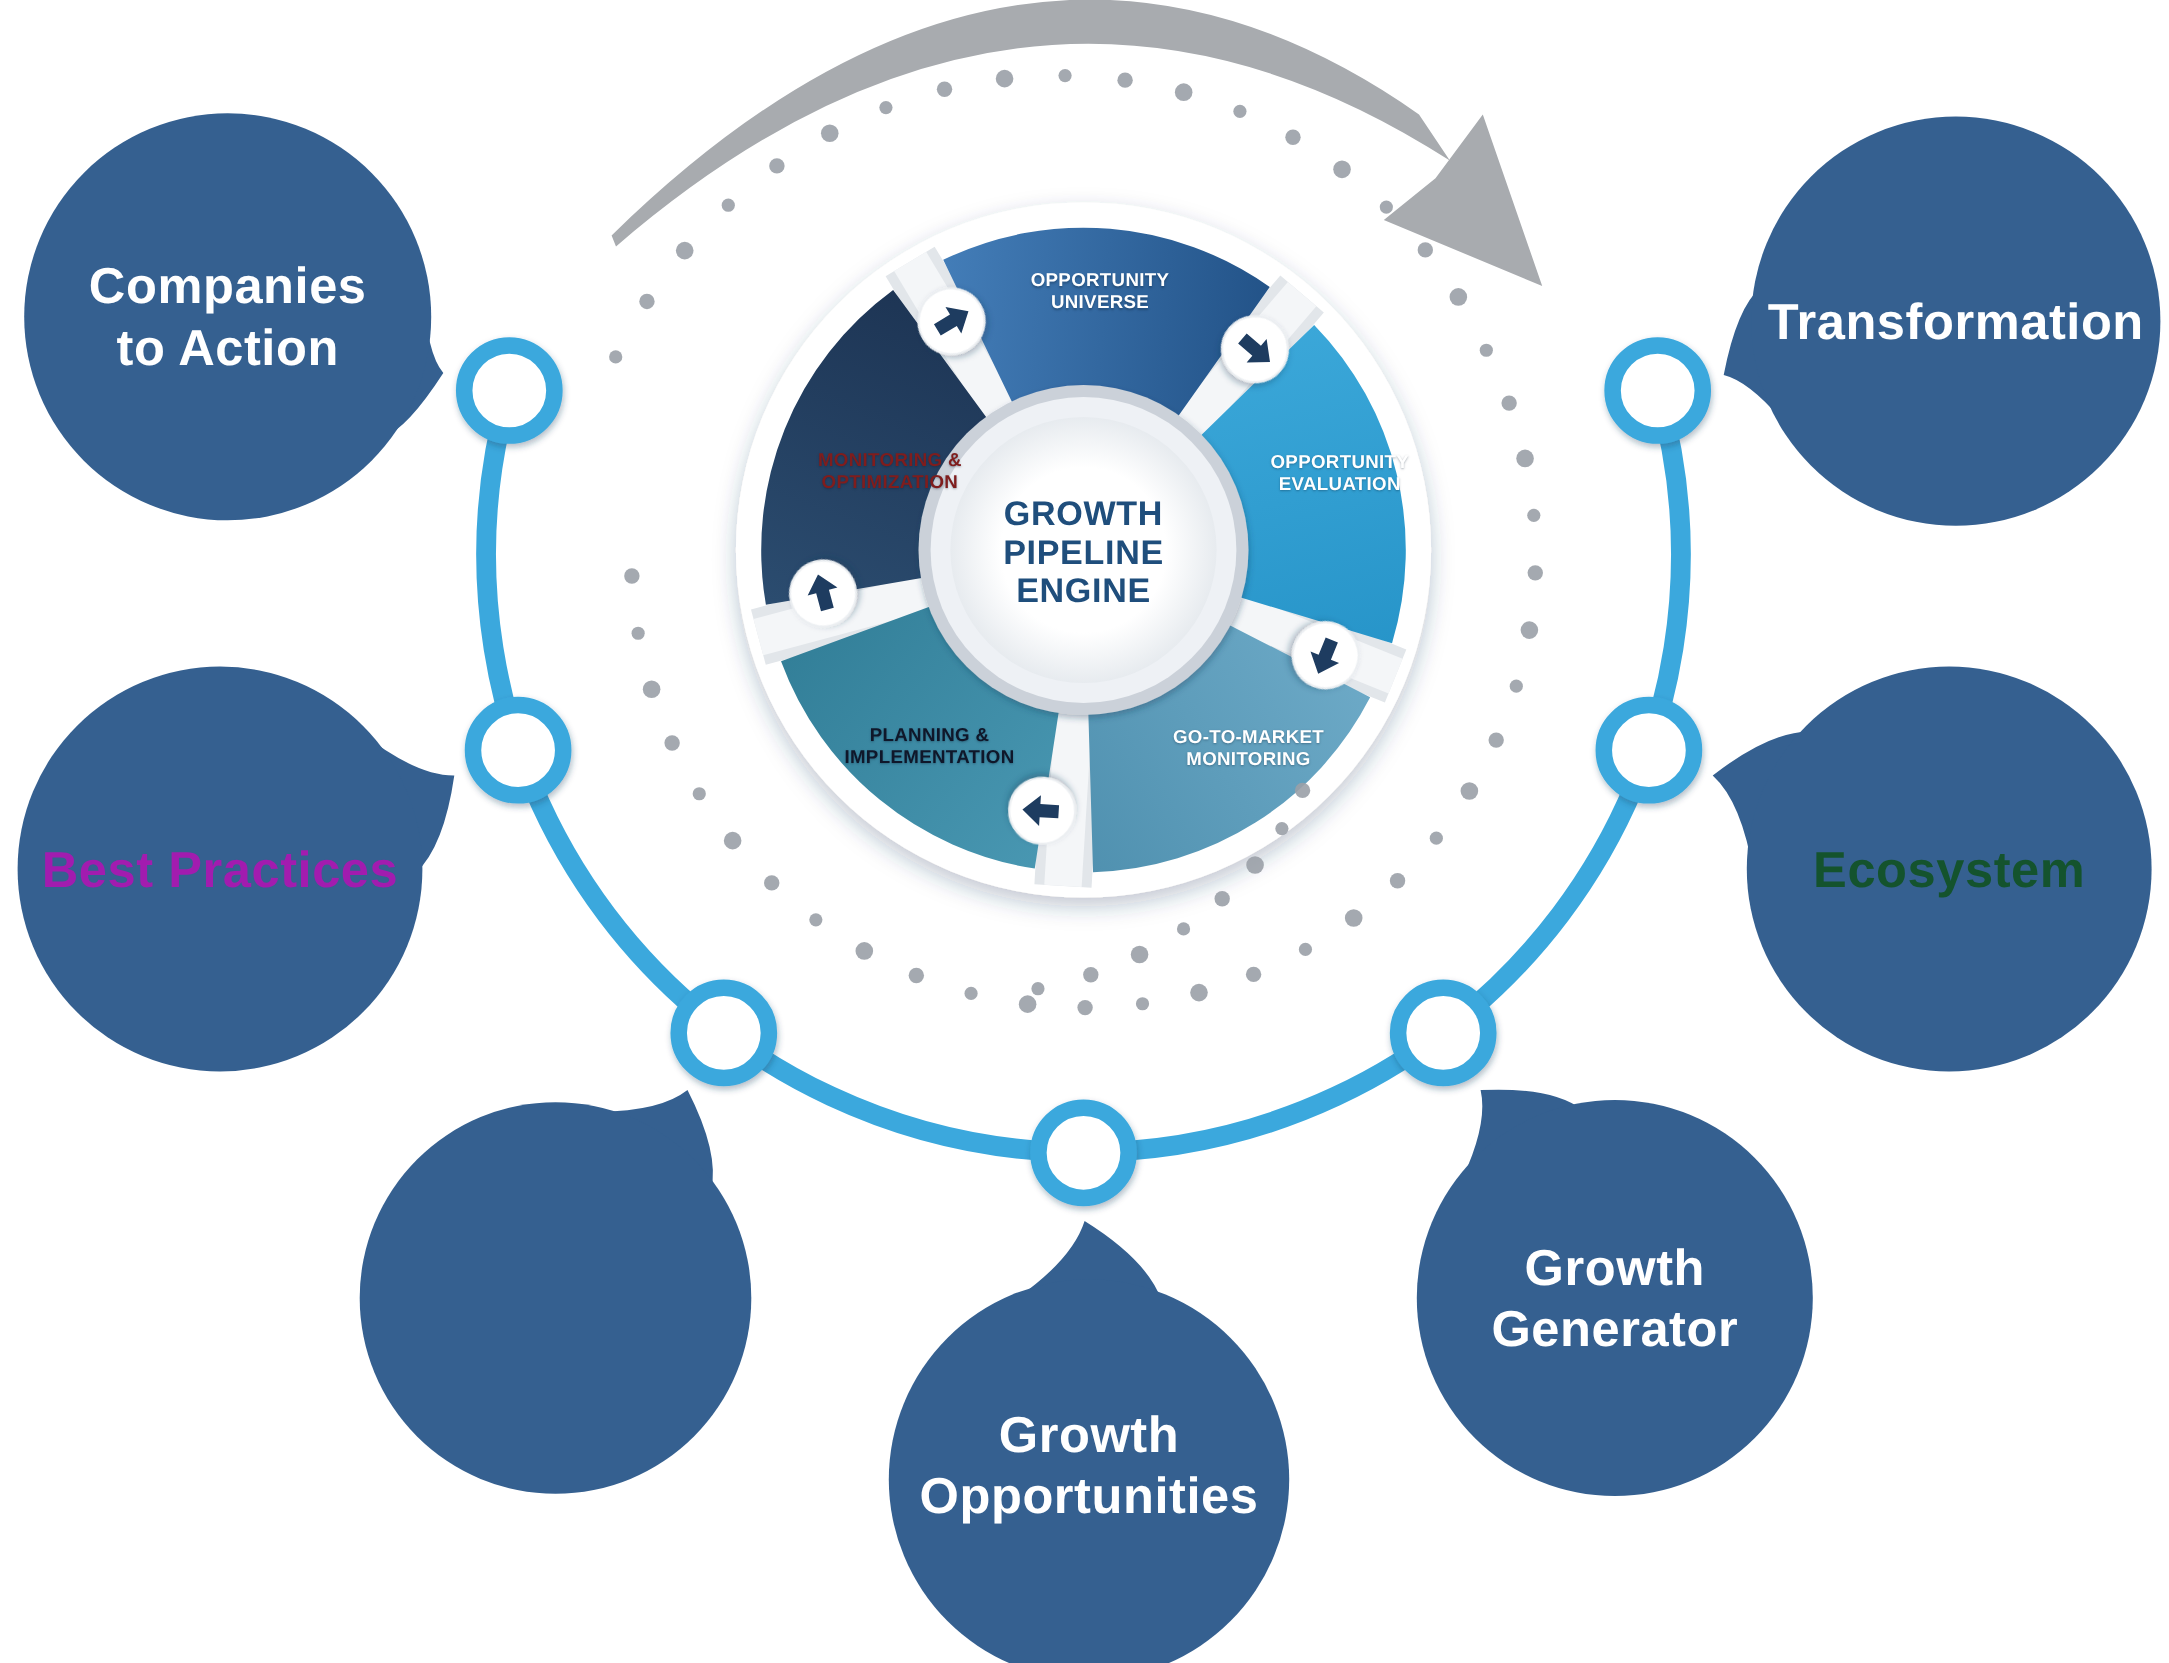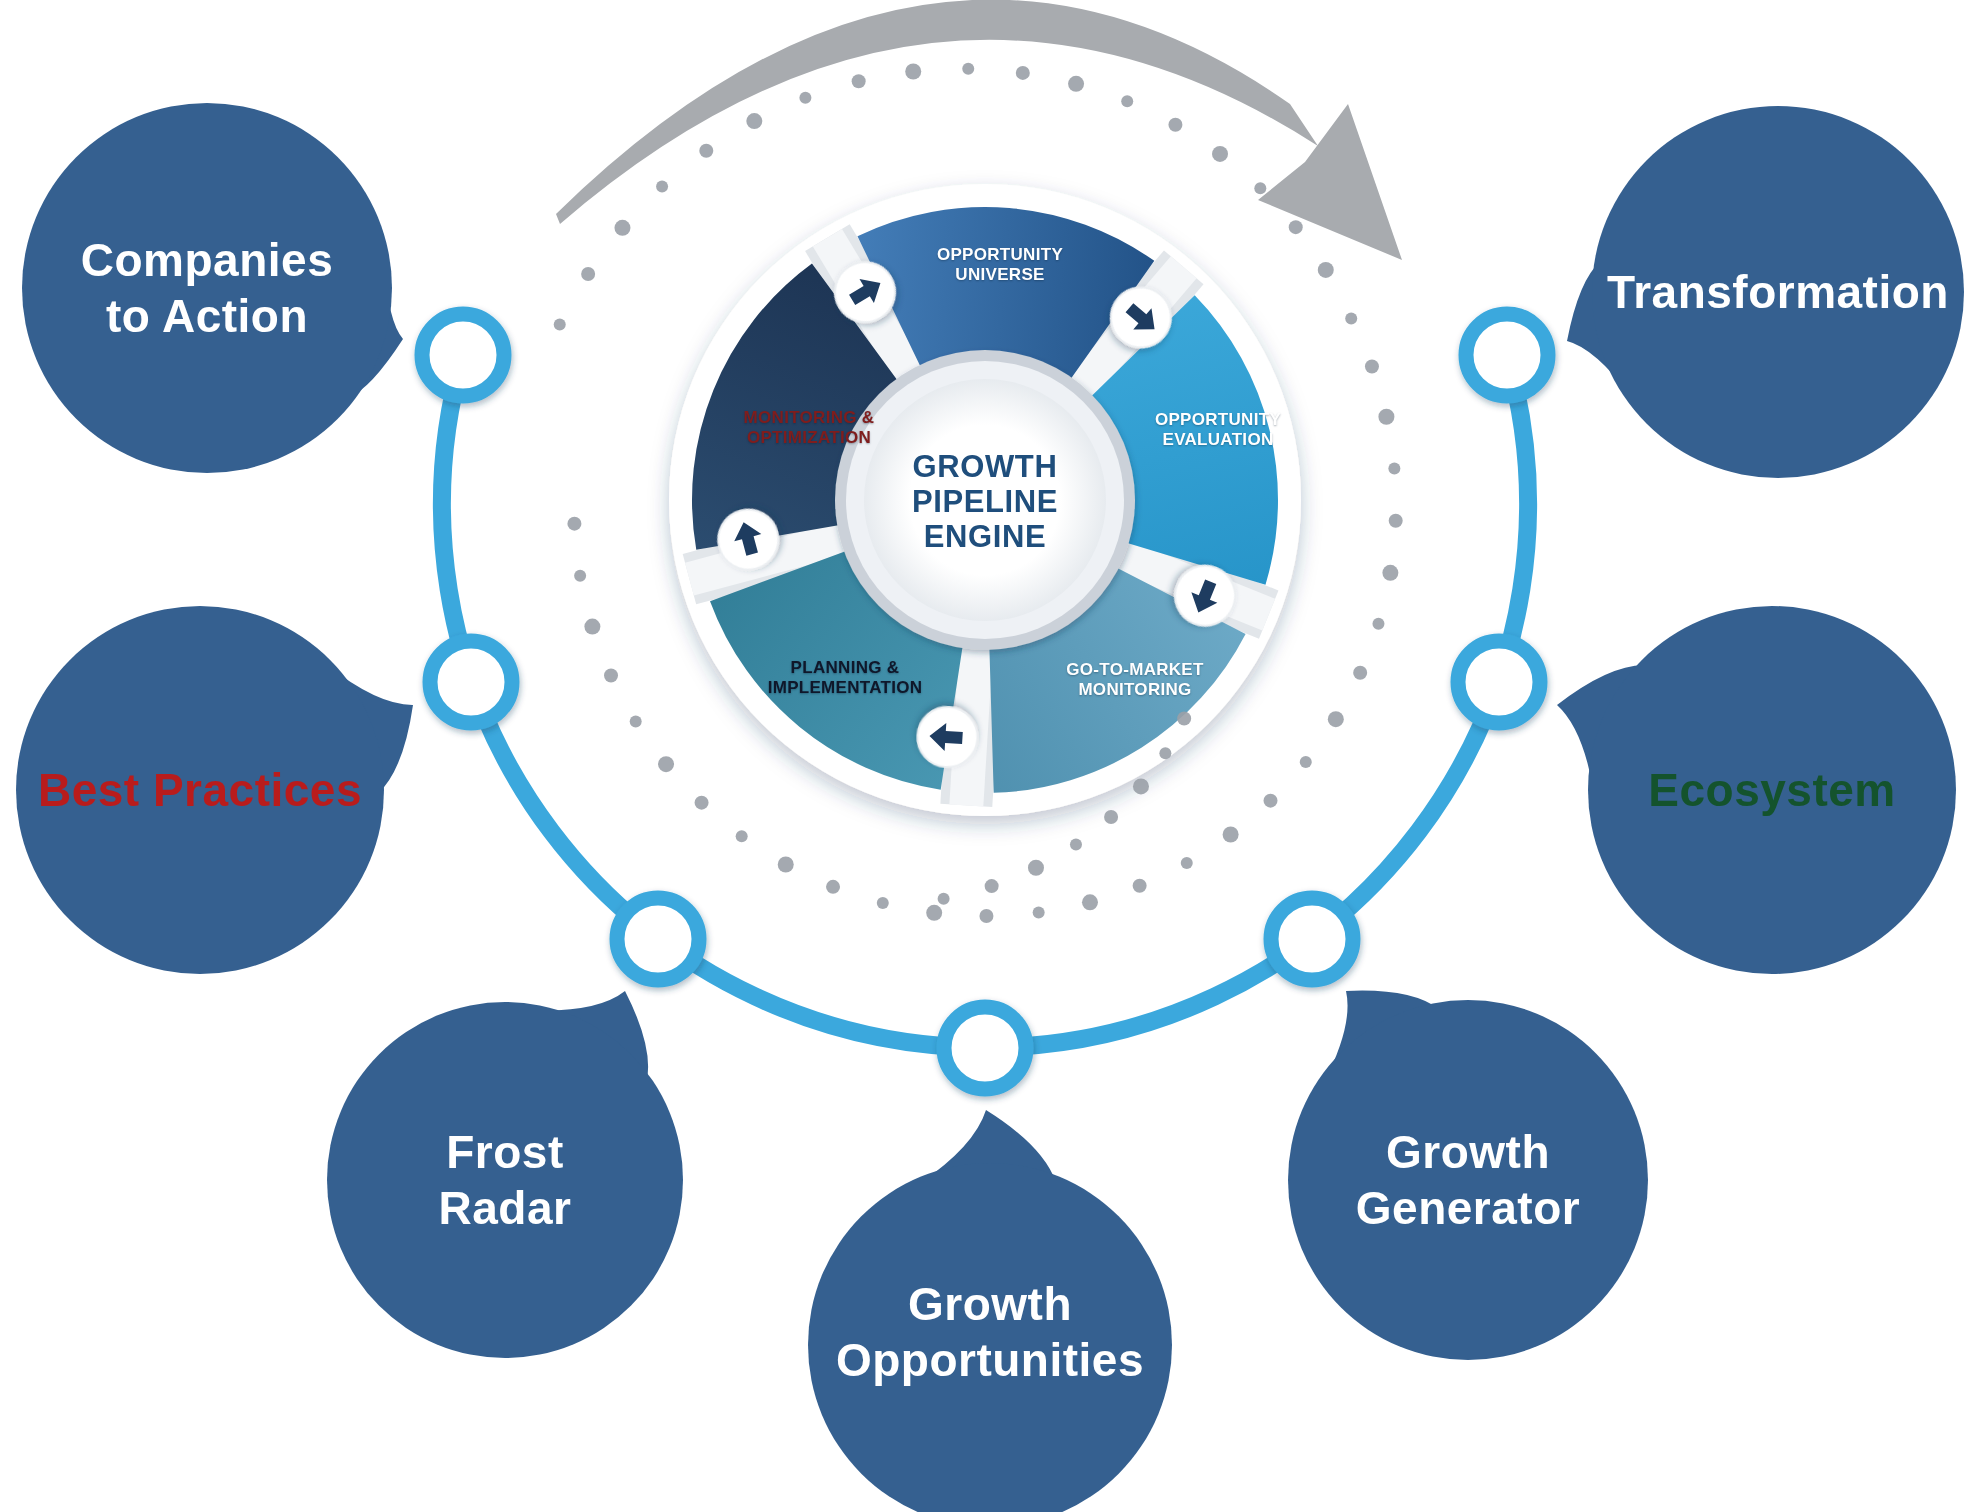--- a/index.html
+++ b/index.html
@@ -193,21 +193,19 @@
   <div class="lbl seg-lbl" style="left: 809px; top: 428px; color: #7f1d1d;">MONITORING &amp;
 OPTIMIZATION</div>
 
   <div class="lbl hub-lbl" style="left: 985px; top: 502px; color: rgb(31, 78, 124);">GROWTH
 PIPELINE
 ENGINE</div>
 
   <div class="lbl bubble-lbl" style="left: 1778px; top: 292px; color: rgb(255, 255, 255);">Transformation</div>
   <div class="lbl bubble-lbl" style="left: 207px; top: 288px; color: rgb(255, 255, 255);">Companies
 to Action</div>
-  <div class="lbl bubble-lbl" style="left: 200px; top: 790px; color: #b91c1c;">Best Practices</div>
+  <div class="lbl bubble-lbl" style="left: 200px; top: 790px; color: #a21caf;">Best Practices</div>
   <div class="lbl bubble-lbl" style="left: 1772px; top: 790px; color: #14532d;">Ecosystem</div>
-  <div class="lbl bubble-lbl" style="left: 505px; top: 1180px; color: rgb(255, 255, 255);">Frost
-Radar</div>
   <div class="lbl bubble-lbl" style="left: 990px; top: 1332px; color: rgb(255, 255, 255);">Growth
 Opportunities</div>
   <div class="lbl bubble-lbl" style="left: 1468px; top: 1180px; color: rgb(255, 255, 255);">Growth
 Generator</div>
 </div>
 
 </body></html>

